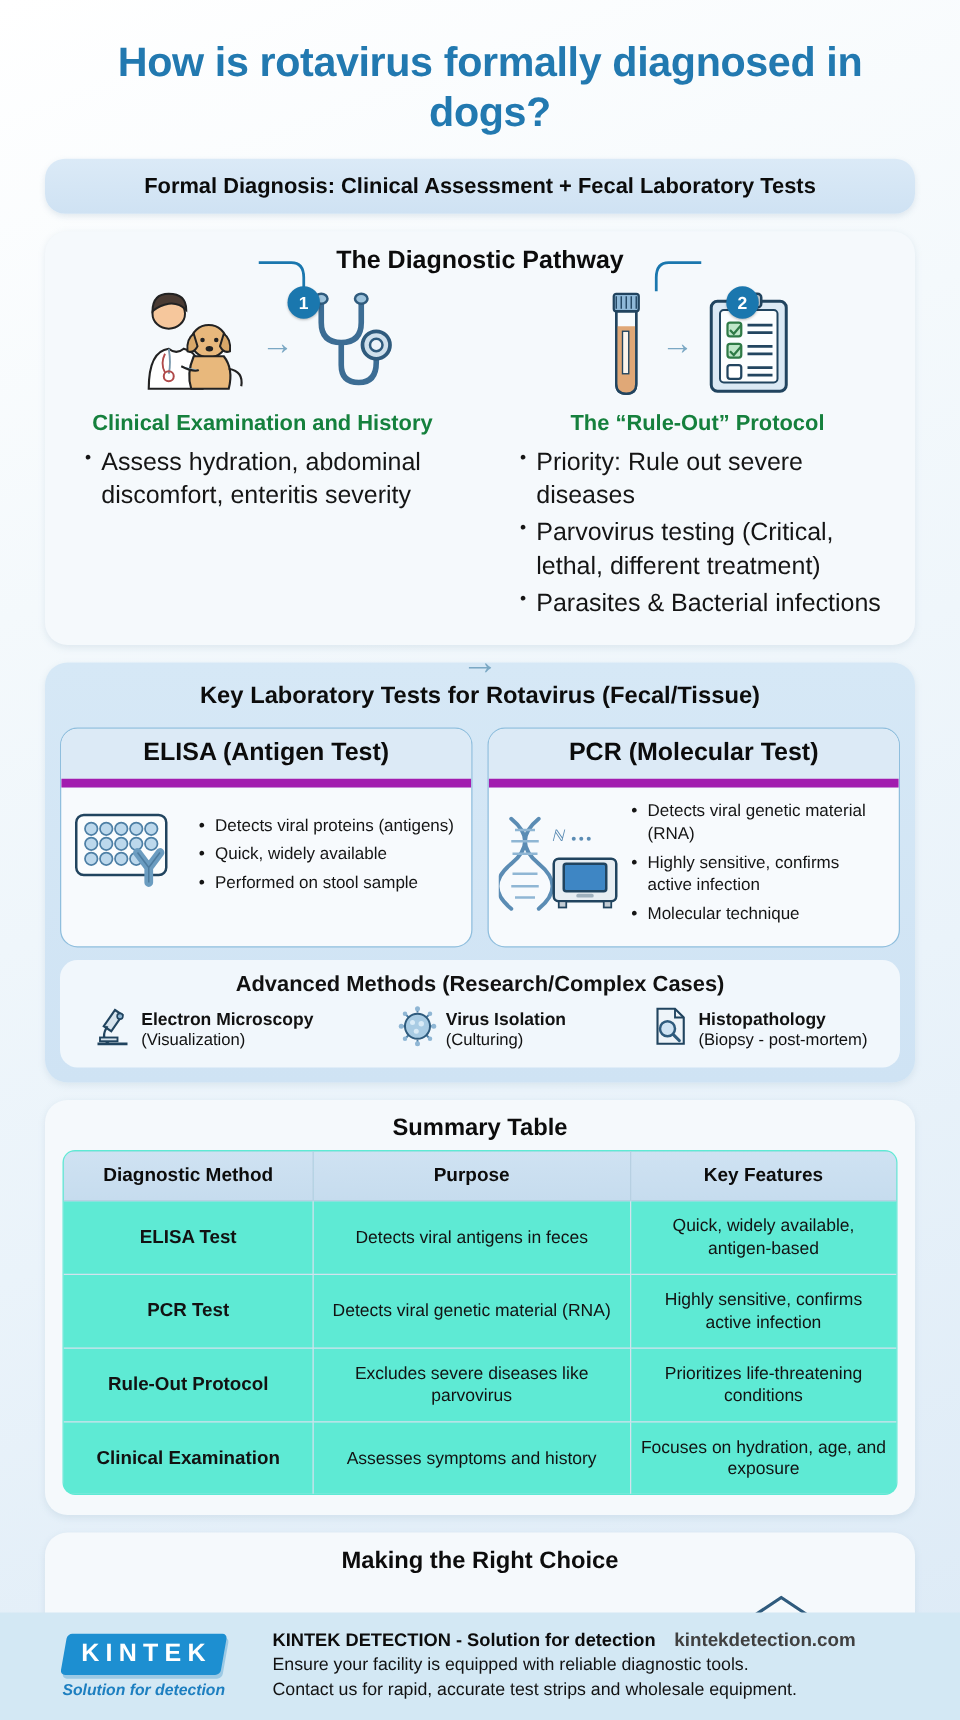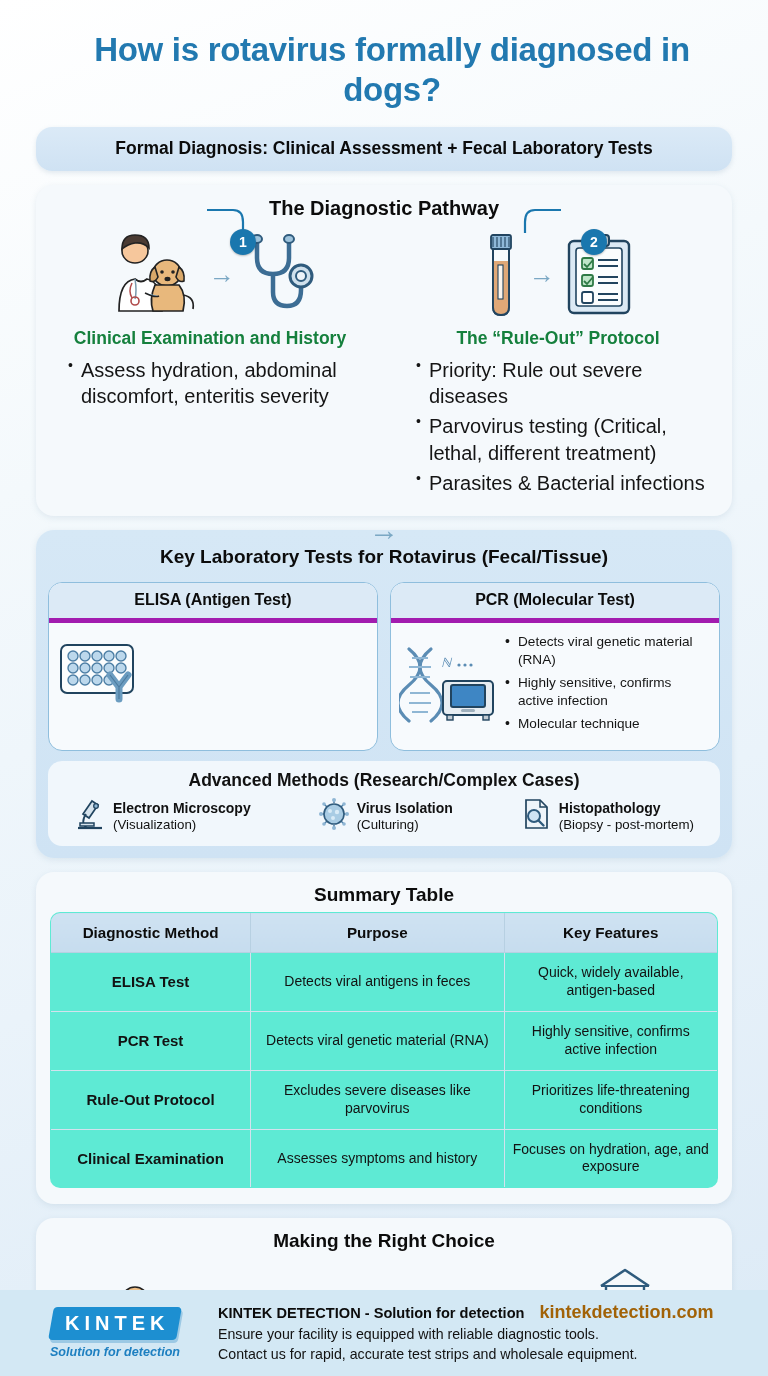--- a/index.html
+++ b/index.html
@@ -111,23 +111,23 @@
   .lab-grid { display: flex; gap: 12px; margin-top: 8px; }
   .lab-card {
     width: 50%;
     background: #f7fafd;
     border: 1.4px solid #8fbedd;
     border-radius: 14px;
     overflow: hidden;
   }
   .lab-card-head {
     background: #dceaf6;
-    text-align: center; font-size: 16px; font-weight: bold; color: #0c0c0c;
+    text-align: center; font-size: 20px; font-weight: bold; color: #0c0c0c;
     padding: 8px 6px 9px 6px;
-    border-bottom: 5px solid #a21caf;
+    border-bottom: 7px solid #a21caf;
   }
   .lab-body { display: flex; align-items: center; padding: 10px 10px 12px 8px; gap: 6px; }
   .lab-body .licon { flex: 0 0 auto; }
   .lab-body ul { margin: 0; }
   .lab-body .bullets li { font-size: 13.6px; margin-bottom: 5px; }
 
   
   .adv {
     background: #f1f7fc; border-radius: 14px; margin-top: 10px;
     padding: 9px 10px 11px 10px;
@@ -186,21 +186,21 @@
     display: inline-block;
   }
   .logo-mark span { display: inline-block; transform: skewX(10deg); }
   .logo-tag {
     color: #1d7fc0; font-style: italic; font-weight: bold; font-size: 12.6px;
     margin-top: 5px;
   }
   .footer-txt { flex: 1 1 auto; }
   .ft-line1 { display: flex; align-items: baseline; gap: 15px; }
   .ft-brand { font-size: 14.6px; font-weight: bold; color: #0c0c0c; }
-  .ft-url { font-size: 18px; font-weight: bold; color: #a16207; }
+  .ft-url { font-size: 15px; font-weight: bold; color: #404040; }
   .ft-sub { font-size: 14.2px; color: #121212; line-height: 1.38; margin-top: 2px; }
 </style>
 </head>
 <body>
 
 <div class="page-title">How is rotavirus formally diagnosed in dogs?</div>
 
 <div class="banner-wrap">
   <div class="banner">Formal Diagnosis: Clinical Assessment + Fecal Laboratory Tests</div>
 </div>
@@ -320,20 +320,25 @@
                 <circle cx="64" cy="35" r="5"></circle>
               <circle cx="16" cy="47" r="5"></circle>
                 <circle cx="28" cy="47" r="5"></circle>
                 <circle cx="40" cy="47" r="5"></circle>
                 <circle cx="52" cy="47" r="5"></circle>
             </g>
             <path d="M62 66 v-12 M62 54 l-9-12 M62 54 l9-12" fill="none" stroke="#6b9cc0" stroke-width="7" stroke-linecap="round"></path>
             <path d="M62 66 v-12 M62 54 l-9-12 M62 54 l9-12" fill="none" stroke="#2f5b7d" stroke-width="1.2" opacity="0.5"></path>
           </svg>
         </span>
+        <ul class="bullets">
+          <li>Detects viral proteins (antigens)</li>
+          <li>Quick, widely available</li>
+          <li>Performed on stool sample</li>
+        </ul>
       </div>
     </div>
 
     <div class="lab-card">
       <div class="lab-card-head">PCR (Molecular Test)</div>
       <div class="lab-body">
         <span class="licon">
           <svg width="100" height="86" viewBox="0 0 100 86">
             <g fill="none" stroke="#5b8cb4" stroke-width="3.2" stroke-linecap="round">
               <path d="M10 8 q22 18 0 36 q-22 18 0 36"></path>

